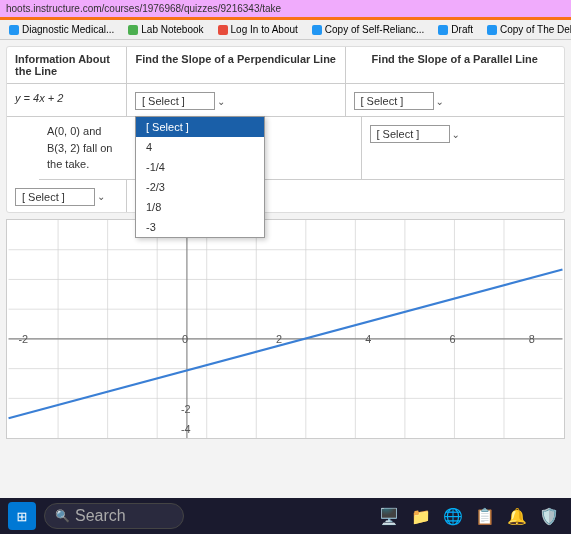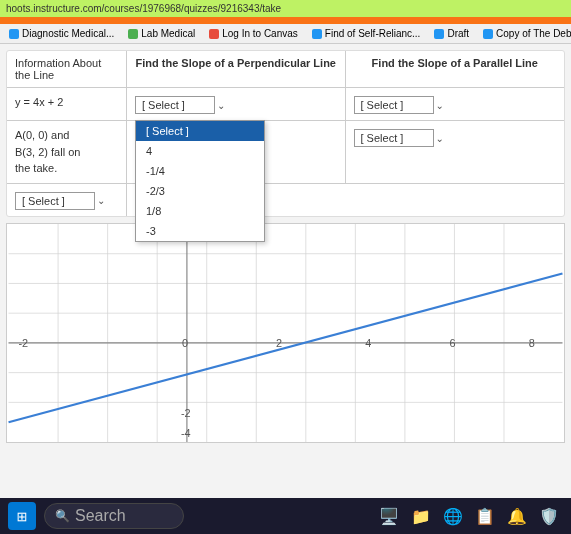--- a/index.html
+++ b/index.html
@@ -7,22 +7,22 @@
       font-family: 'Segoe UI', Arial, sans-serif;
       font-size: 12px;
       background: #f3f3f3;
       width: 571px;
       height: 534px;
       overflow: hidden;
     }
 
     
     .browser-bar {
-      background: #bef264;
-      border-bottom: 7px solid #f97316;
+      background: #f0abfc;
+      border-bottom: 3px solid #f97316;
       padding: 3px 6px;
       font-size: 10px;
       color: #333;
       white-space: nowrap;
       overflow: hidden;
       text-overflow: ellipsis;
     }
 
     .tabs-bar {
       background: #f0f0f0;
@@ -77,21 +77,21 @@
       padding: 6px 8px;
       border-right: 1px solid #ccc;
       font-size: 11px;
       font-weight: 600;
       color: #333;
       text-align: center;
     }
 
     .quiz-header-cell.info {
       text-align: left;
-      font-weight: 400;
+      font-weight: 700;
     }
 
     .quiz-header-cell:last-child {
       border-right: none;
     }
 
     .quiz-body-row {
       display: grid;
       grid-template-columns: 120px 1fr 1fr;
     }
@@ -108,20 +108,21 @@
     .quiz-body-cell:last-child {
       border-right: none;
     }
 
     .quiz-body-cell.info-cell {
       font-size: 11px;
       line-height: 1.5;
     }
 
     .equation {
+      font-style: italic;
       margin-bottom: 4px;
     }
 
     
     .select-wrapper {
       display: flex;
       align-items: center;
       gap: 2px;
       margin-top: 2px;
     }
@@ -246,29 +247,29 @@
   <span>hoots.instructure.com/courses/1976968/quizzes/9216343/take</span>
 </div>
 
 <div class="tabs-bar">
   <div class="tab-item">
     <span class="tab-icon doc"></span>
     <span>Diagnostic Medical...</span>
   </div>
   <div class="tab-item">
     <span class="tab-icon notebook"></span>
-    <span>Lab Medical</span>
+    <span>Lab Notebook</span>
   </div>
   <div class="tab-item">
     <span class="tab-icon canvas"></span>
-    <span>Log In to Canvas</span>
+    <span>Log In to About</span>
   </div>
   <div class="tab-item">
     <span class="tab-icon doc"></span>
-    <span>Find of Self-Relianc...</span>
+    <span>Copy of Self-Relianc...</span>
   </div>
   <div class="tab-item">
     <span class="tab-icon draft"></span>
     <span>Draft</span>
   </div>
   <div class="tab-item">
     <span class="tab-icon doc"></span>
     <span>Copy of The Debate...</span>
   </div>
 </div>
@@ -307,21 +308,21 @@
       </div>
     </div>
     <div class="quiz-body-cell">
       <div class="select-wrapper">
         <div class="select-box">[ Select ]</div>
         <span class="select-arrow">⌄</span>
       </div>
     </div>
   </div>
 
-  <div class="quiz-body-row" style="border-bottom:1px solid #ccc;">
+  <div class="quiz-body-row" style="border-bottom:1px solid #ccc;margin-left:32px;">
     <div class="quiz-body-cell info-cell">
       <div>A(0, 0) and</div>
       <div>B(3, 2) fall on</div>
       <div>the take.</div>
     </div>
     <div class="quiz-body-cell">
       <div class="select-wrapper">
         <div class="select-box">[ Select ]</div>
         <span class="select-arrow">⌄</span>
       </div>

